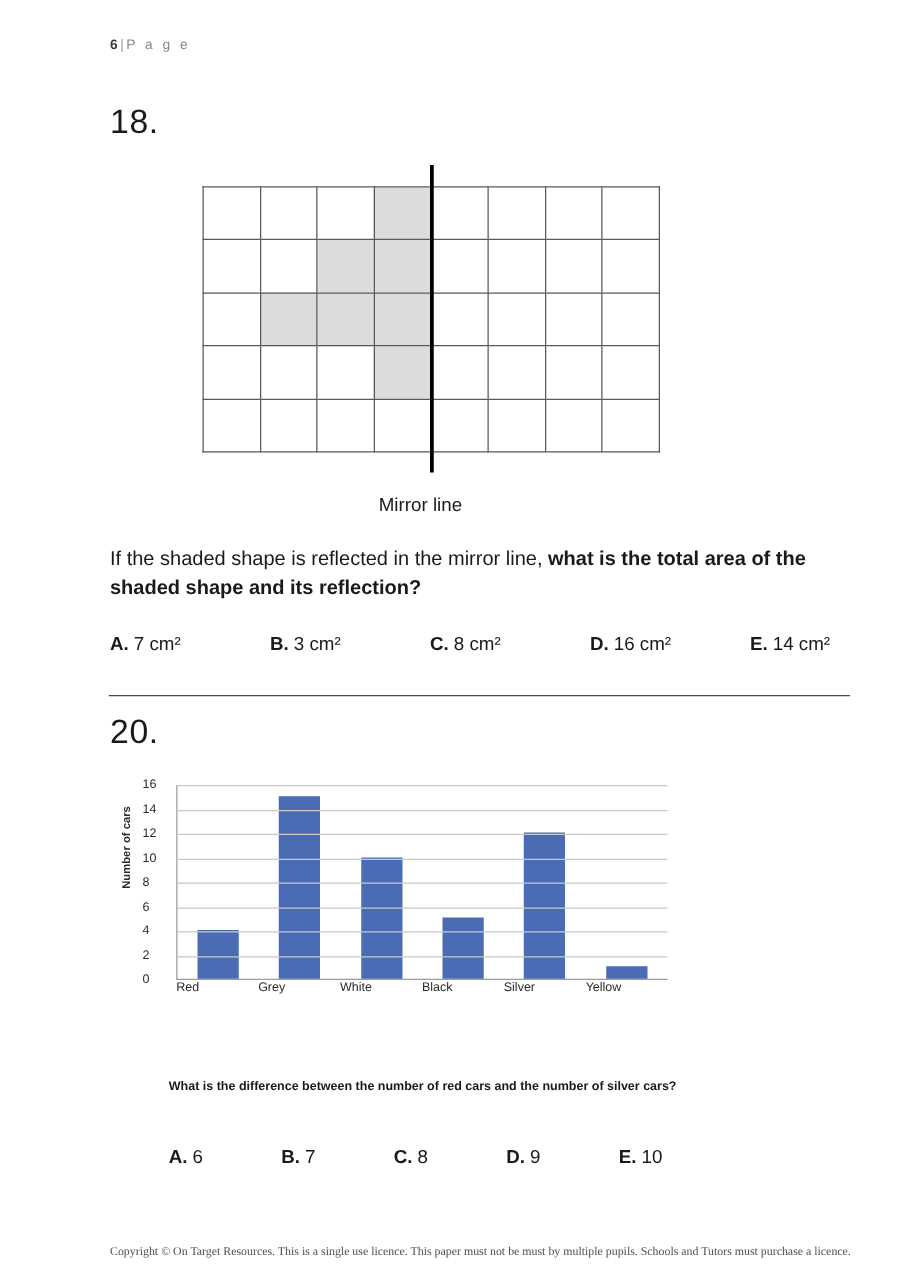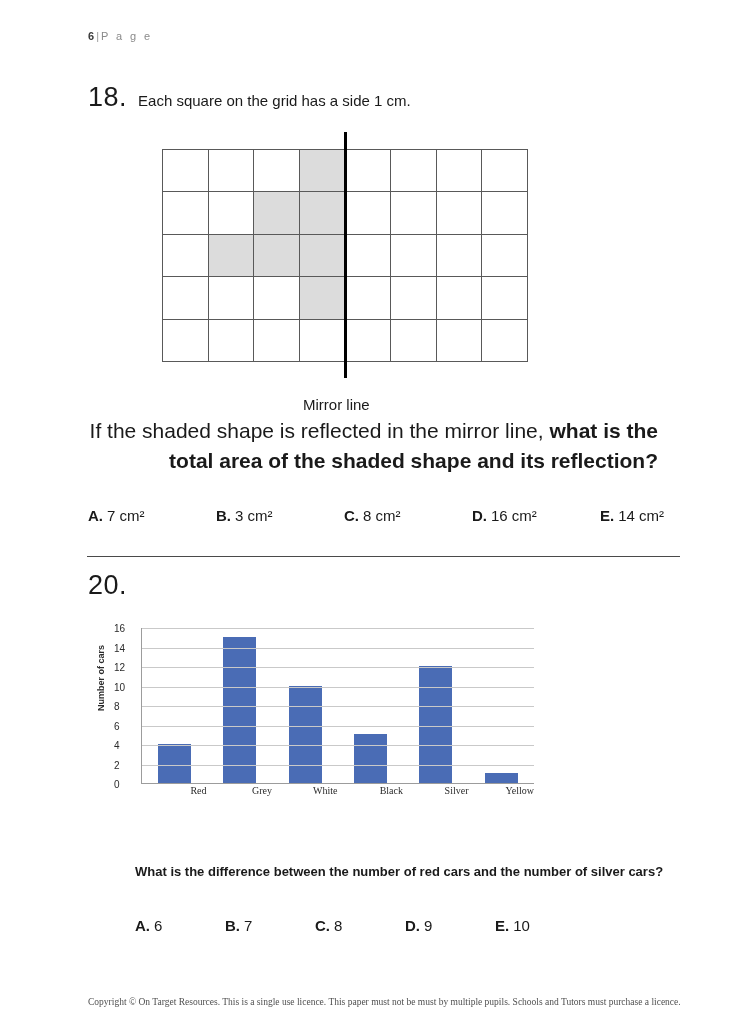--- a/index.html
+++ b/index.html
@@ -83,26 +83,25 @@
     left: 303px;
     top: 396px;
     font-size: 15px;
     color: #1a1a1a;
   }
 
   
   .q19-prompt {
     position: absolute;
     left: 88px;
-    top: 416px;
+    top: 436px;
     width: 570px;
-    font-size: 21px;
+    font-size: 16px;
     line-height: 1.45;
     color: #1a1a1a;
-    text-align: right;
   }
   .q19-prompt b { font-weight: bold; }
 
   
   .options {
     position: absolute;
     display: flex;
     font-size: 15px;
     color: #1a1a1a;
   }
@@ -200,43 +199,42 @@
   }
   .xticks {
     position: absolute;
     left: 41px;
     top: 160px;
     width: 393px;
     display: flex;
   }
   .xticks .xt {
     flex: 1 1 0;
-    text-align: right;
+    text-align: left;
     font-size: 10px;
     color: #2b2b2b;
-    font-family: Liberation Serif, serif;
   }
   .chart-xlabel {
     position: absolute;
     left: 41px;
     top: 177px;
     width: 393px;
     text-align: center;
     font-size: 9.5px;
     font-weight: bold;
     color: #2b2b2b;
   }
 
   
   .q20-prompt {
     position: absolute;
     left: 135px;
     top: 863px;
     width: 540px;
-    font-size: 13px;
+    font-size: 10px;
     font-weight: bold;
     line-height: 1.45;
     color: #1a1a1a;
   }
 
   
   .footer {
     position: absolute;
     left: 88px;
     top: 973px;
@@ -250,21 +248,20 @@
 </style>
 </head>
 <body>
 
 <div class="page-header">
   <span class="pg-num">6</span><span class="pg-sep">|</span><span class="pg-word">P a g e</span>
 </div>
 
 <div class="q19-head">
   <span class="q-number">18.</span>
-  <span class="q19-stem">Each square on the grid has a side 1 cm.</span>
 </div>
 
 <div class="grid-wrap">
   <table class="grid-table">
     <tbody>
       <tr>
         <td></td>
         <td></td>
         <td></td>
         <td class="shaded"></td>

